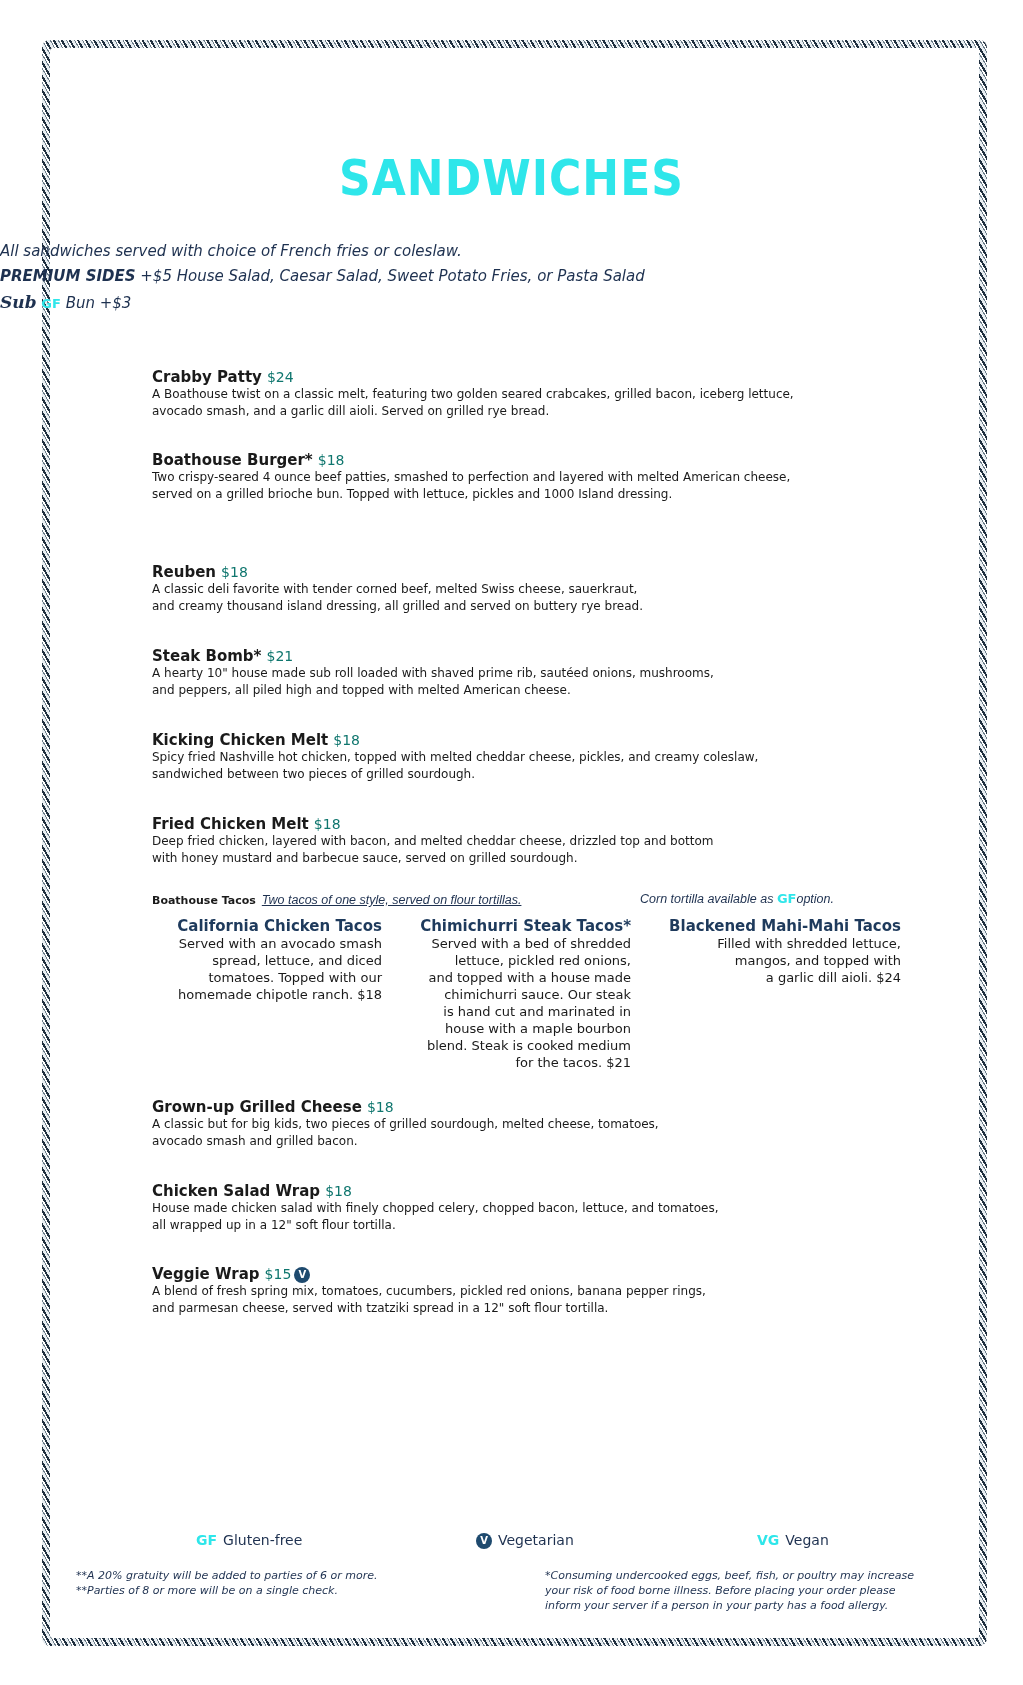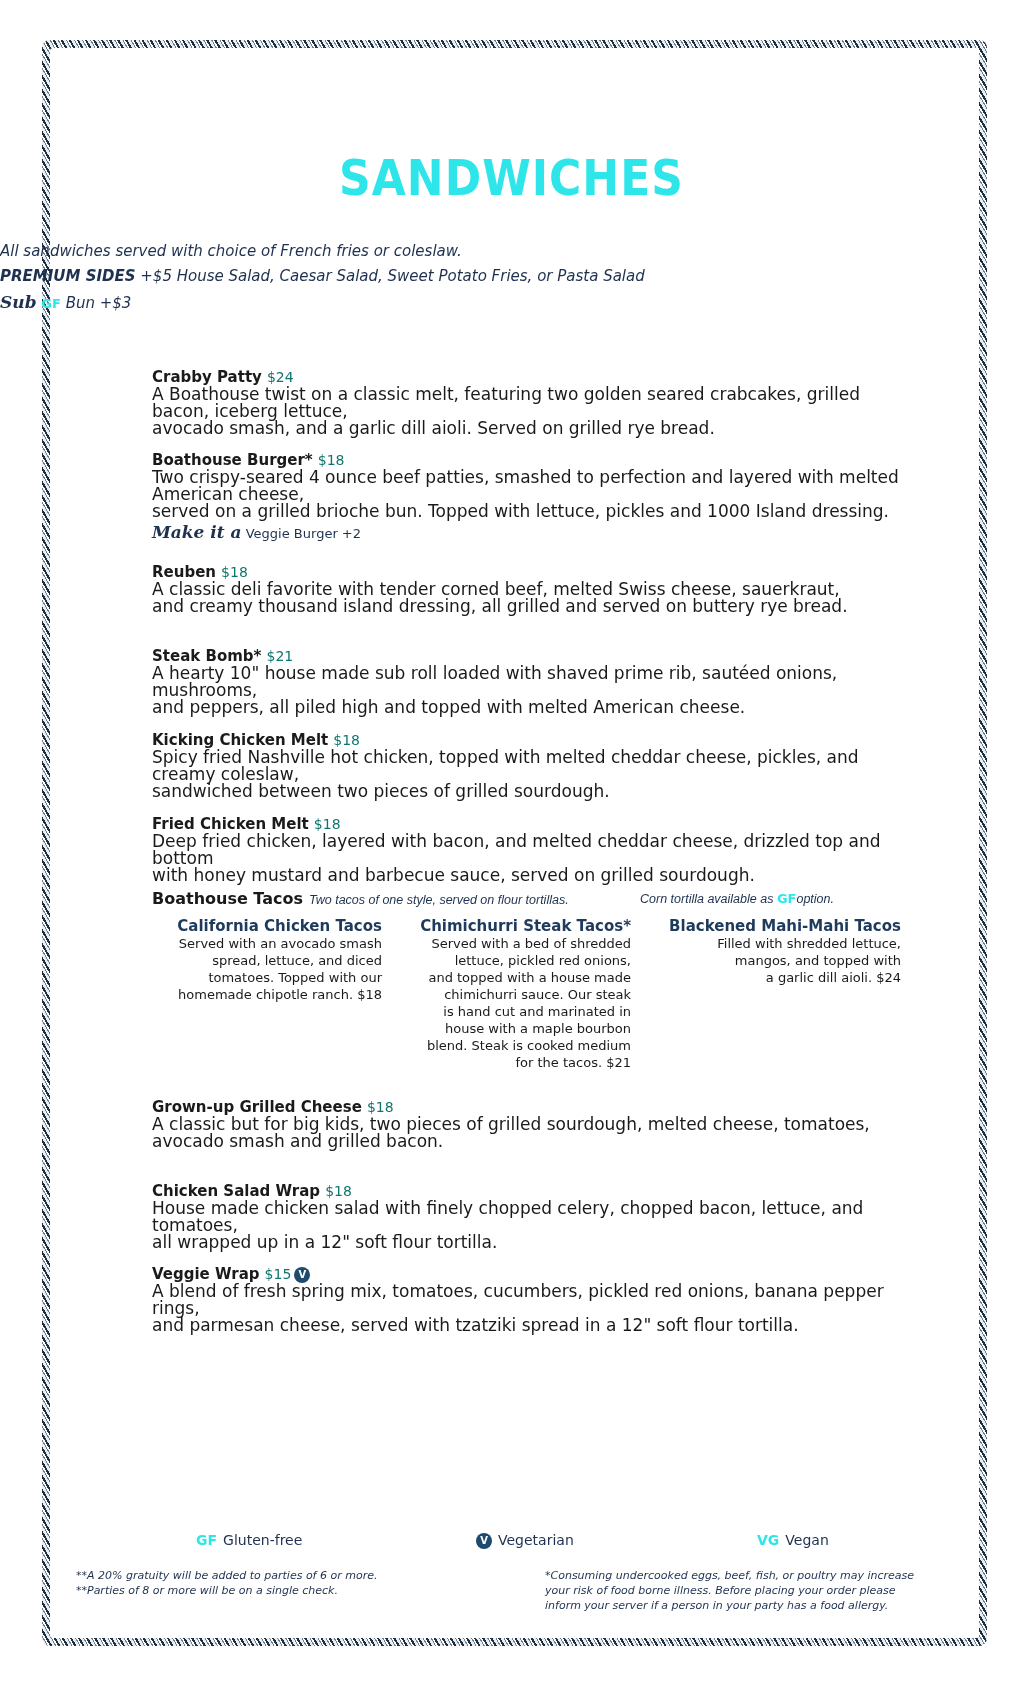--- a/index.html
+++ b/index.html
@@ -27,27 +27,27 @@
   .intro1 { top: 242px; }
   .intro2 { top: 267px; }
   .intro3 { top: 292px; }
   .intro2 .prem { font-weight: 600; }
   .script { font-family: "DejaVu Serif", serif; font-style: italic; font-weight: bold; color: #1e3150; font-size: 17px; }
   .gf { color: #2ee6ea; font-weight: bold; font-style: normal; font-family: "DejaVu Sans", sans-serif; font-size: 13px; }
 
   .item { position: absolute; left: 152px; width: 760px; }
   .item .name { font-weight: bold; font-size: 15px; color: #1a1a1a; }
   .item .price { font-size: 14px; color: #0f766e; margin-top: 6px; }
-  .item .desc { font-size: 17px; line-height: 17px; color: #1a1a1a; white-space: pre-line; }
+  .item .desc { font-size: 12px; line-height: 17px; color: #1a1a1a; white-space: pre-line; }
   .veggie-line { font-size: 13px; color: #1e3150; margin-top: 2px; }
   .veggie-line .script { font-size: 17px; }
 
   .tacos-header { position: absolute; left: 152px; top: 889px; width: 720px; }
-  .tacos-header .name { font-weight: bold; font-size: 16px; }
-  .tacos-header .note { font-family: "Liberation Sans", sans-serif; font-style: italic; font-size: 12.5px; color: #1e3150; margin-left: 6px; }
+  .tacos-header .name { font-weight: bold; font-size: 11px; }
+  .tacos-header .note { font-family: "Liberation Sans", sans-serif; font-style: italic; font-size: 12.5px; color: #1e3150; margin-left: 6px; text-decoration: underline; }
   .tacos-header .corn { position: absolute; left: 488px; top: 2px; font-family: "Liberation Sans", sans-serif; font-style: italic; font-size: 12.5px; color: #1e3150; }
 
   .taco { position: absolute; top: 917px; width: 230px; text-align: right; }
   .taco .tname { font-weight: bold; font-size: 15px; color: #1e3a5c; }
   .taco .tdesc { font-size: 13px; line-height: 17px; color: #1a1a1a; white-space: pre-line; }
 
   .vbadge { display: inline-block; width: 16px; height: 16px; border-radius: 50%; background: #1e4a6e; color: #fff;
             font-size: 10px; font-weight: bold; text-align: center; line-height: 16px; vertical-align: 1px; margin-left: 3px; }
 
   .legend { position: absolute; top: 1532px; font-size: 14px; color: #1e3150; }
@@ -71,21 +71,20 @@
 <div class="item" style="top:367px">
   <span class="name">Crabby Patty</span> <span class="price">$24</span>
   <div class="desc">A Boathouse twist on a classic melt, featuring two golden seared crabcakes, grilled bacon, iceberg lettuce,
 avocado smash, and a garlic dill aioli. Served on grilled rye bread.</div>
 </div>
 
 <div class="item" style="top:450px">
   <span class="name">Boathouse Burger*</span> <span class="price">$18</span>
   <div class="desc">Two crispy-seared 4 ounce beef patties, smashed to perfection and layered with melted American cheese,
 served on a grilled brioche bun. Topped with lettuce, pickles and 1000 Island dressing.</div>
-  <div class="veggie-line"><span class="script">Make it a</span><span> Veggie Burger +2</span></div>
 </div>
 
 <div class="item" style="top:562px">
   <span class="name">Reuben</span> <span class="price">$18</span>
   <div class="desc">A classic deli favorite with tender corned beef, melted Swiss cheese, sauerkraut,
 and creamy thousand island dressing, all grilled and served on buttery rye bread.</div>
 </div>
 
 <div class="item" style="top:646px">
   <span class="name">Steak Bomb*</span> <span class="price">$21</span>

